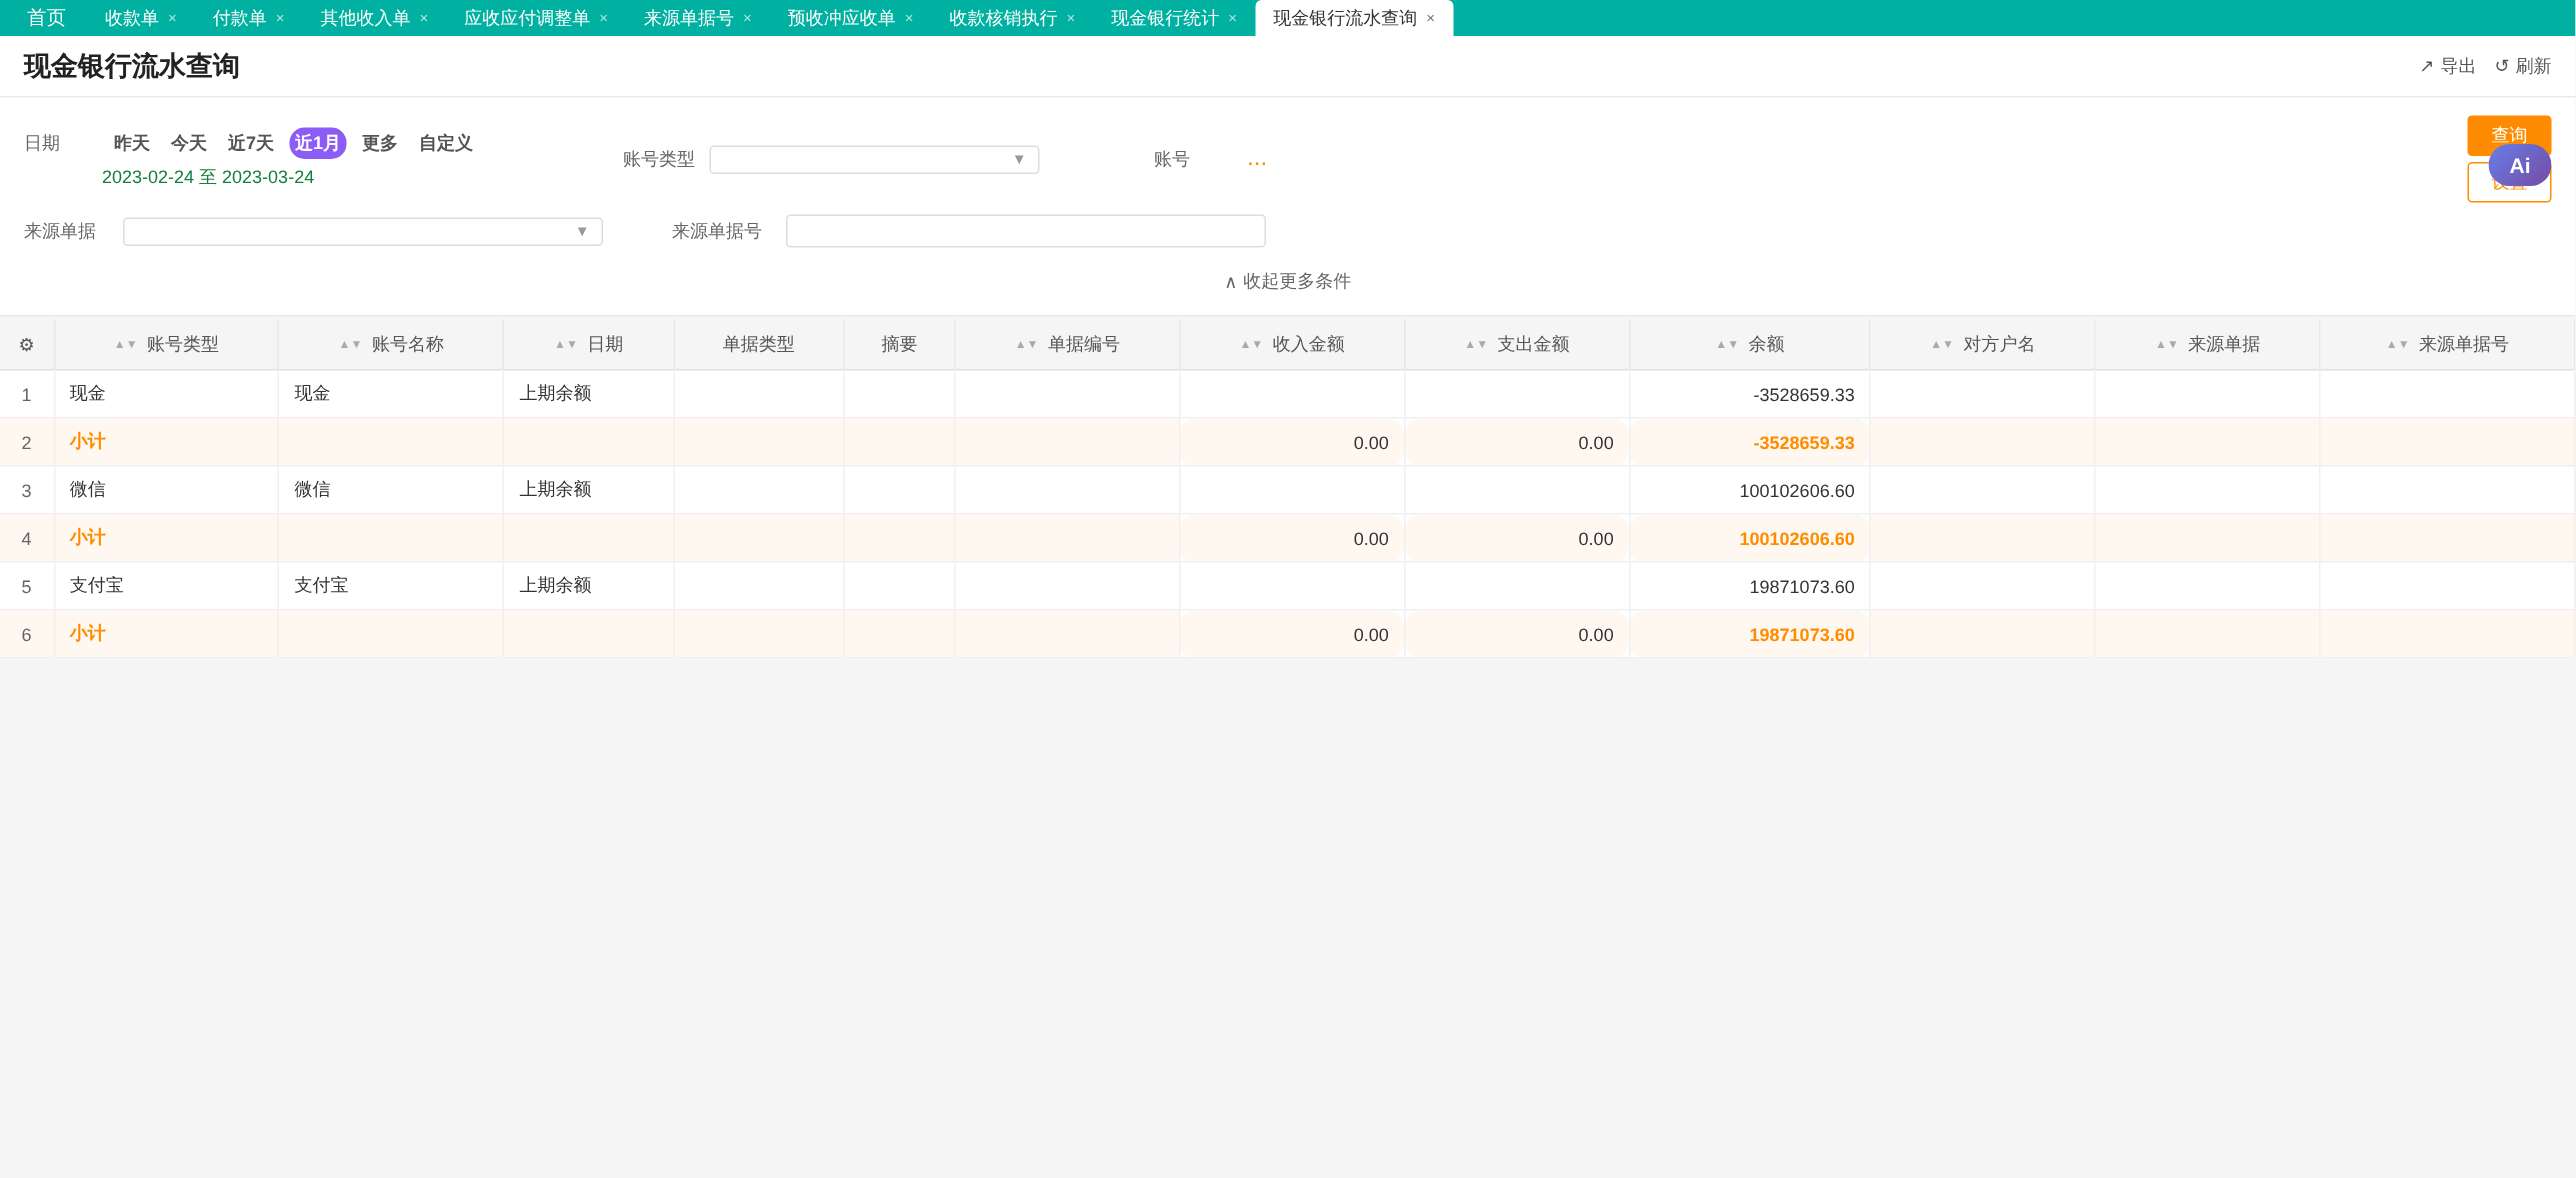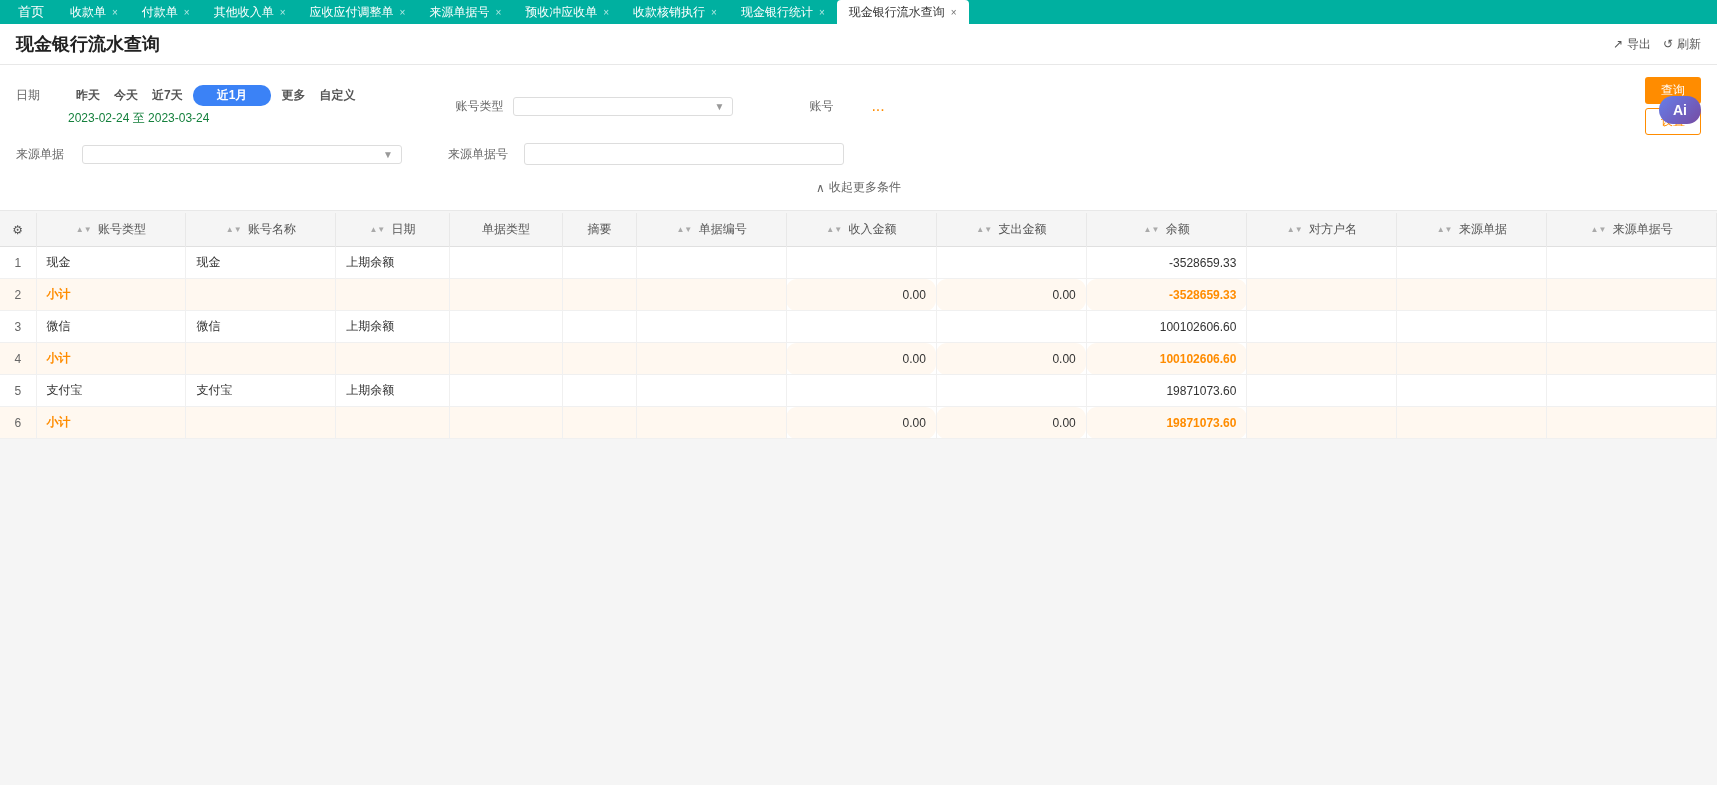--- a/index.html
+++ b/index.html
@@ -94,24 +94,24 @@
       align-items: center;
       font-weight: bold;
     }
     .date-shortcut {
       font-size: 12px;
       color: #555;
       cursor: pointer;
       padding: 2px 4px;
     }
     .date-shortcut.active {
-      background: #3b82f6;
+      background: #8b5cf6;
       color: #fff;
       border-radius: 10px;
-      padding: 2px 24px;
+      padding: 2px 4px;
     }
     .date-range {
       font-size: 12px;
       color: #15803d;
       margin-left: 4px;
     }
     .filter-select {
       display: flex;
       align-items: center;
       border: 1px solid #ddd;

